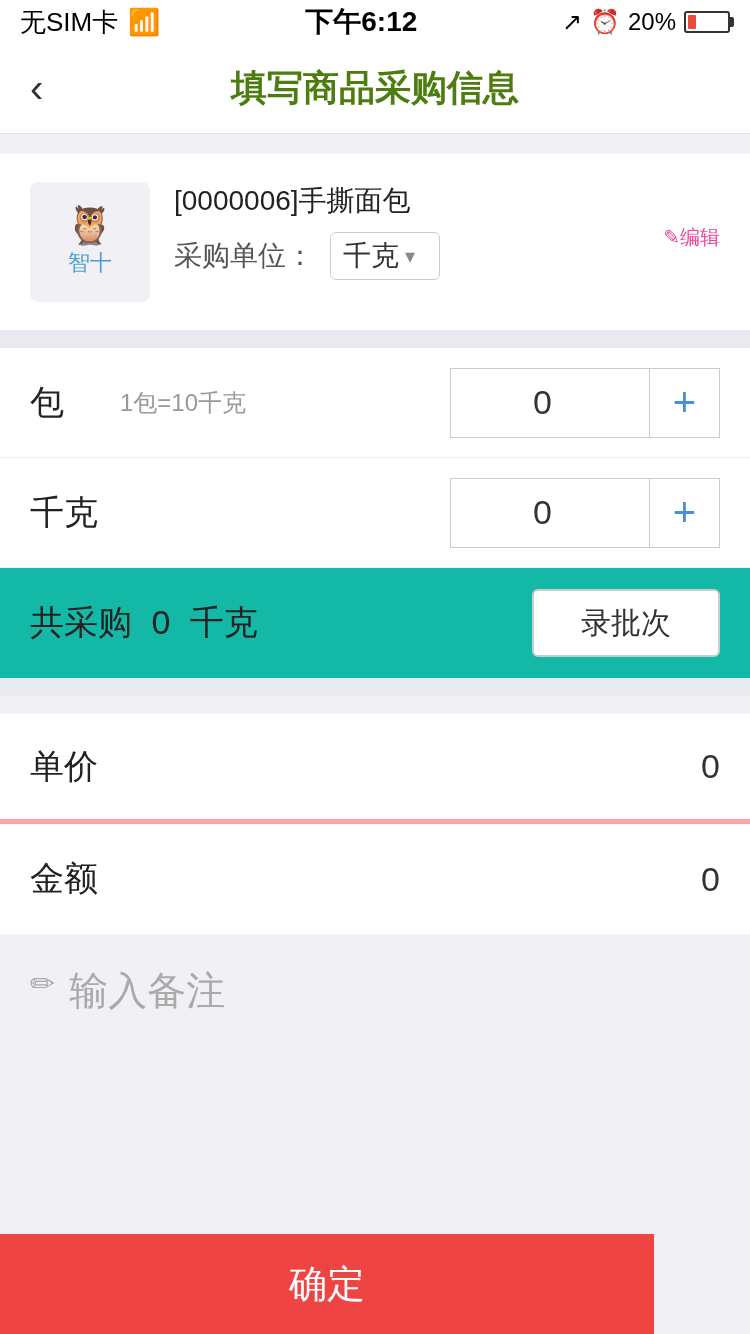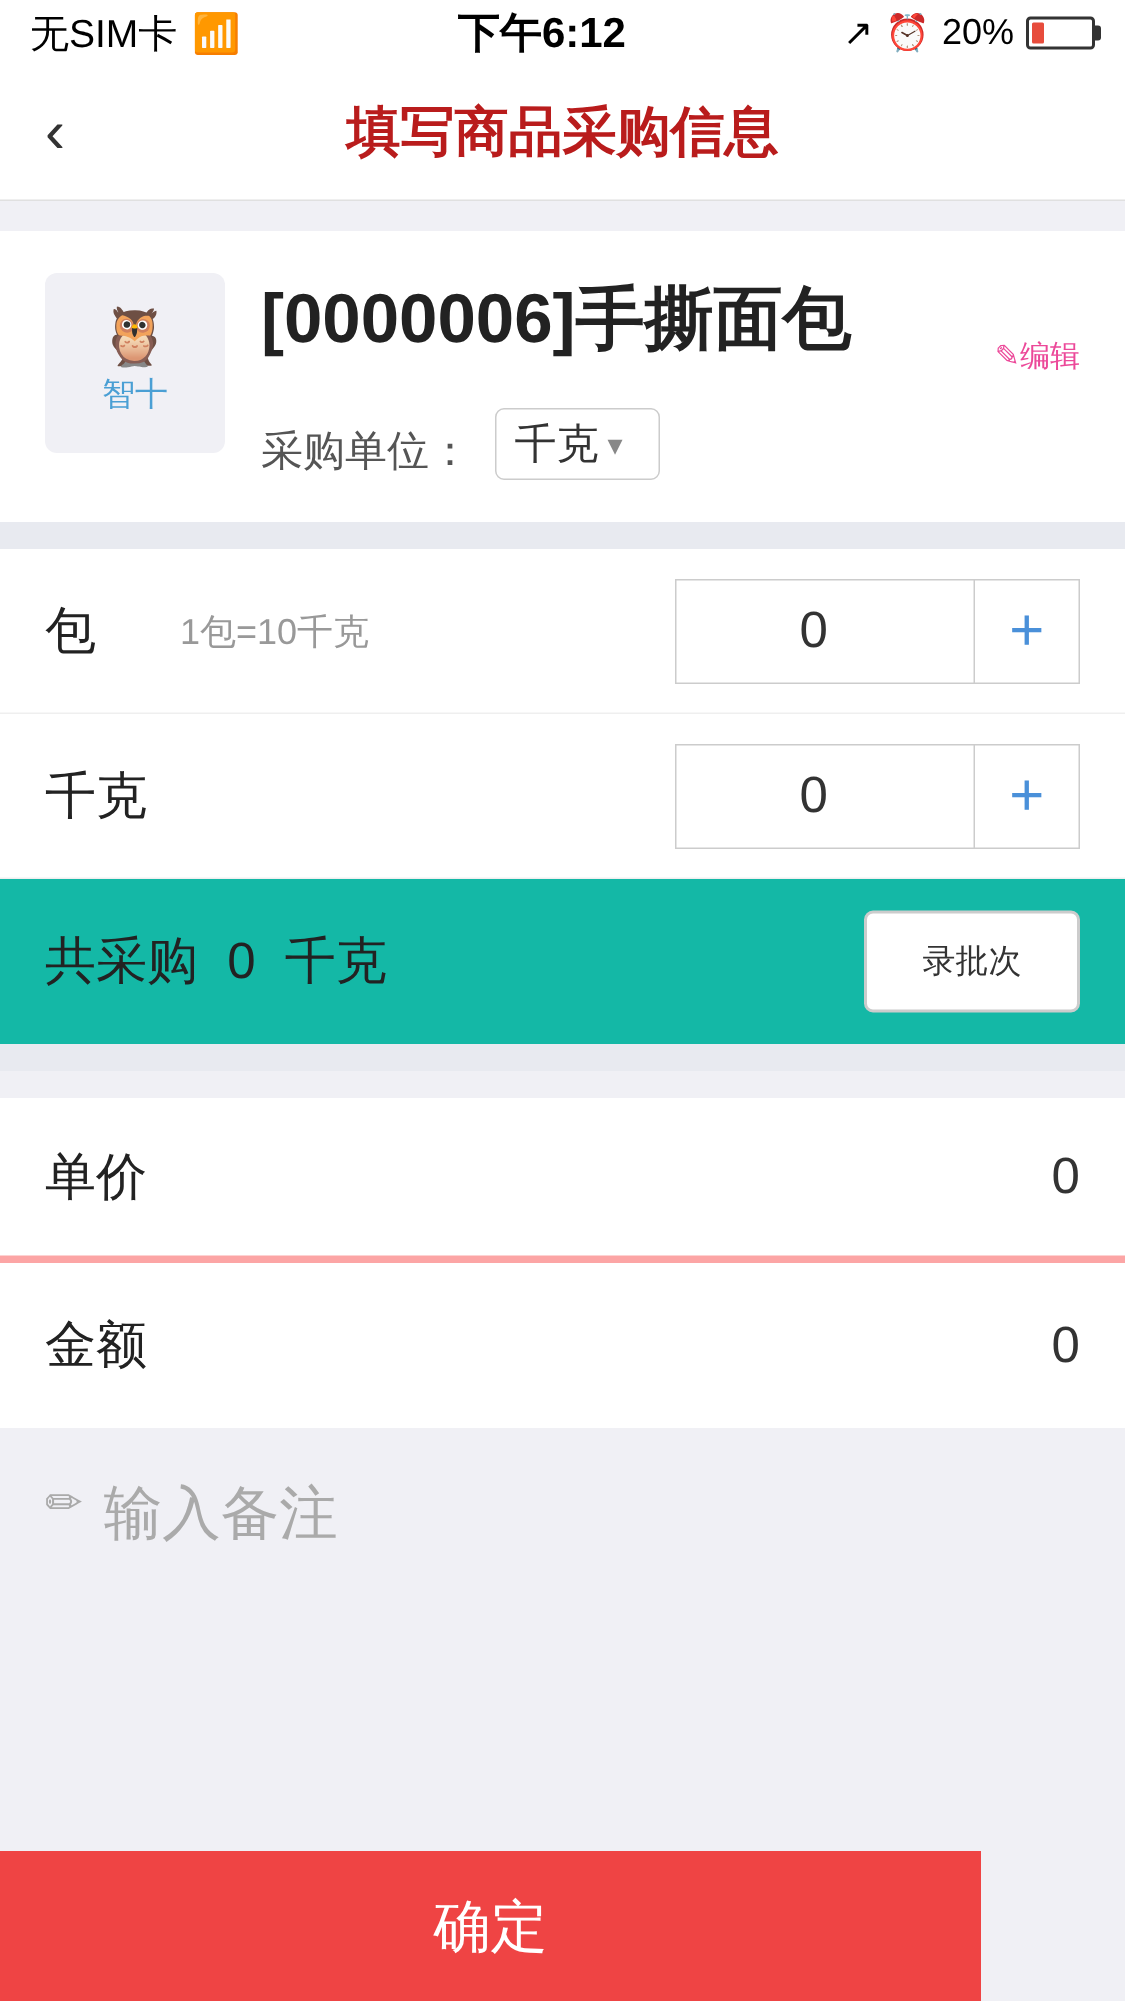--- a/index.html
+++ b/index.html
@@ -82,21 +82,21 @@
     .nav-back {
       position: absolute;
       left: 30px;
       font-size: 40px;
       color: #333;
       cursor: pointer;
     }
     .nav-title {
       font-size: 36px;
       font-weight: 600;
-      color: #b91c1c;
+      color: #4d7c0f;
       font-family: Liberation Serif, serif;
     }
 
     
     .product-card {
       background: #fff;
       padding: 28px 30px;
       display: flex;
       align-items: flex-start;
       gap: 24px;
@@ -122,28 +122,28 @@
     .product-image .logo-text {
       font-size: 22px;
       color: #4a9fd4;
       text-align: center;
       margin-top: 4px;
     }
     .product-info {
       flex: 1;
     }
     .product-name {
-      font-size: 46px;
+      font-size: 28px;
       color: #222;
-      font-weight: 700;
-      margin-bottom: 28px;
+      font-weight: 400;
+      margin-bottom: 12px;
     }
     .product-unit-row {
       display: flex;
-      align-items: flex-end;
+      align-items: center;
       gap: 16px;
       font-size: 28px;
       color: #555;
     }
     .unit-select {
       border: 1px solid #ccc;
       border-radius: 6px;
       padding: 4px 24px 4px 12px;
       font-size: 28px;
       color: #333;
@@ -225,26 +225,26 @@
       justify-content: space-between;
       padding: 0 30px;
       height: 110px;
       background: #14b8a6;
     }
     .total-label {
       font-size: 34px;
       color: #222;
     }
     .batch-btn {
-      width: 144px;
+      width: 188px;
       height: 68px;
       border: 2px solid #ccc;
       border-radius: 6px;
       background: #fff;
-      font-size: 22px;
+      font-size: 30px;
       color: #333;
       display: flex;
       align-items: center;
       justify-content: center;
       cursor: pointer;
     }
 
     
     .price-section {
       background: #fff;

